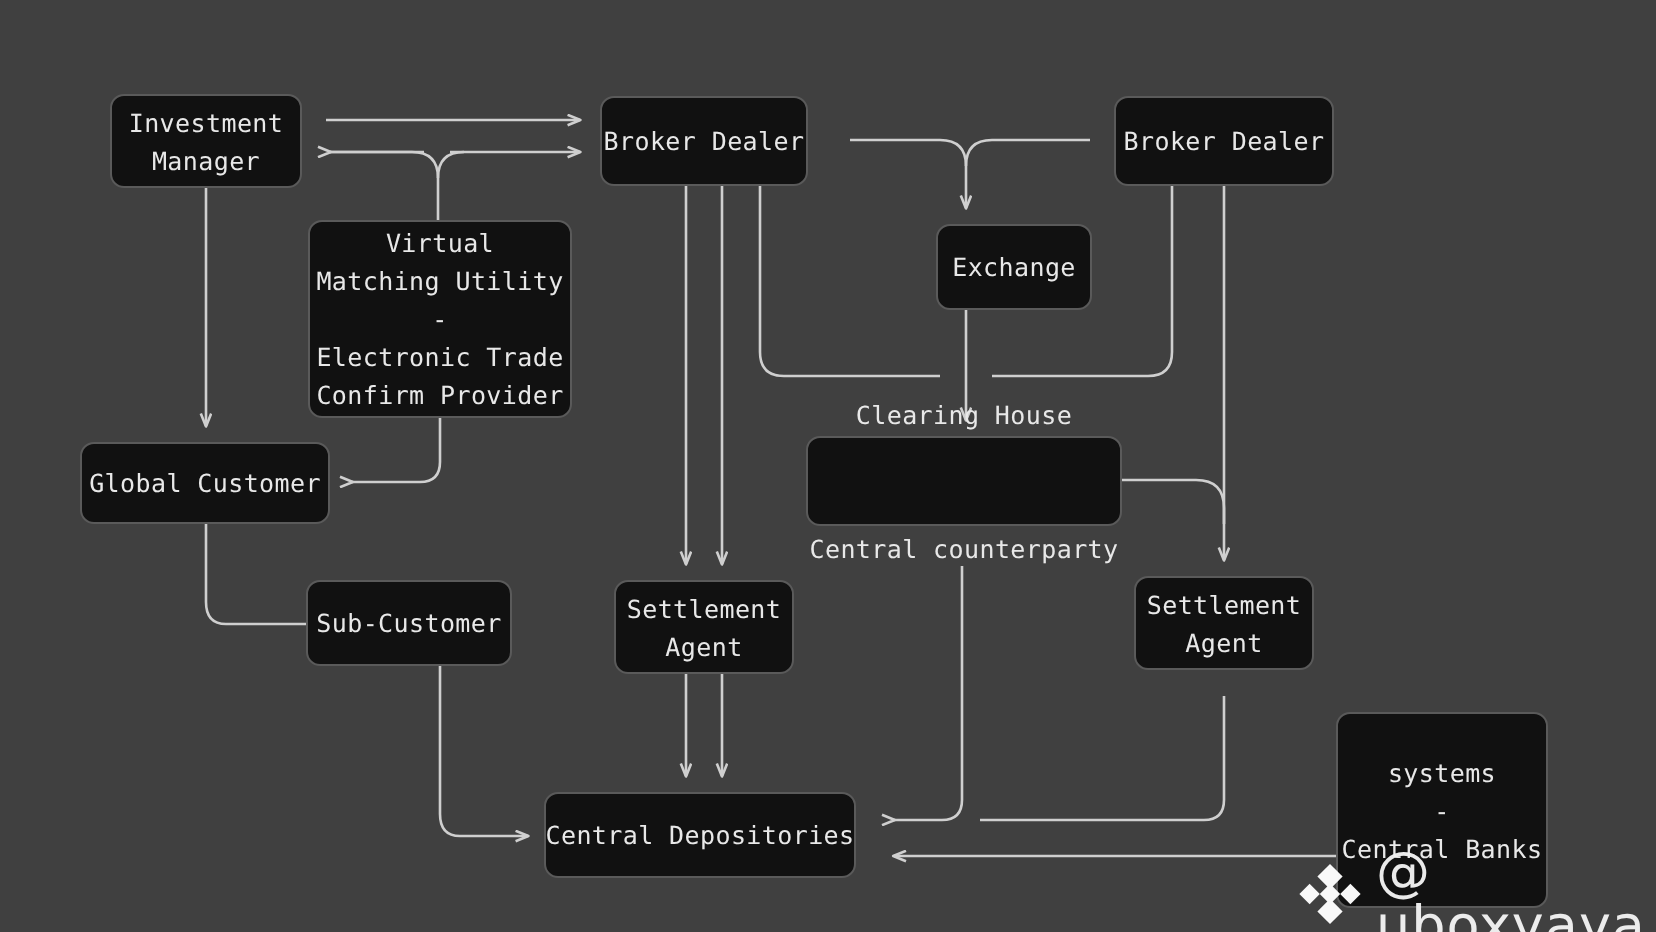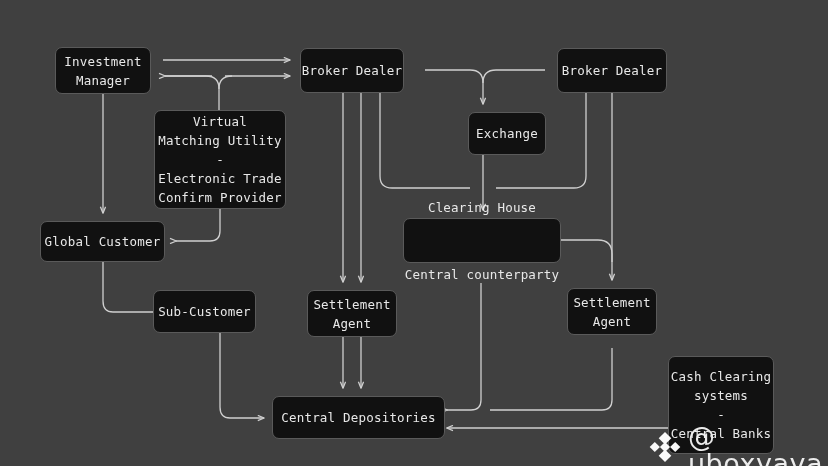--- a/index.html
+++ b/index.html
@@ -122,22 +122,22 @@
   <div class="node" style="left: 55px; top: 47px; width: 96px; height: 47px;"><span class="ln">Investment</span><span class="ln">Manager</span></div>
   <div class="node" style="left: 154px; top: 110px; width: 132px; height: 99px;"><span class="ln">Virtual</span><span class="ln">Matching Utility</span><span class="ln">-</span><span class="ln">Electronic Trade</span><span class="ln">Confirm Provider</span></div>
   <div class="node" style="left: 40px; top: 221px; width: 125px; height: 41px; justify-content: center;"><span class="ln">Global Customer</span></div>
   <div class="node" style="left: 153px; top: 290px; width: 103px; height: 43px;"><span class="ln">Sub-Customer</span></div>
   <div class="node" style="left: 300px; top: 48px; width: 104px; height: 45px;"><span class="ln">Broker Dealer</span></div>
   <div class="node" style="left: 444px; top: 112px; width: 78px; height: 43px; margin-left: 24px;"><span class="ln">Exchange</span></div>
   <div class="node" style="left: 557px; top: 48px; width: 110px; height: 45px;"><span class="ln">Broker Dealer</span></div>
   <div class="node" style="left: 403px; top: 218px; width: 158px; height: 45px; gap: 48px;"><span class="ln">Clearing House</span><span class="ln">Central counterparty</span></div>
   <div class="node" style="left: 307px; top: 290px; width: 90px; height: 47px;"><span class="ln">Settlement</span><span class="ln">Agent</span></div>
   <div class="node" style="left: 567px; top: 288px; width: 90px; height: 47px;"><span class="ln">Settlement</span><span class="ln">Agent</span></div>
-  <div class="node" style="left: 272px; top: 396px; width: 173px; height: 43px;"><span class="ln">Central Depositories</span></div>
-  <div class="node" style="left: 668px; top: 356px; width: 106px; height: 98px;"><span class="ln">Cash Clearing</span><span class="ln">systems</span><span class="ln">-</span><span class="ln">Central Banks</span></div>
+  <div class="node" style="left: 272px; top: 396px; width: 156px; height: 43px;"><span class="ln">Central Depositories</span></div>
+  <div class="node" style="left: 668px; top: 356px; width: 106px; height: 98px;"><span class="ln">systems</span><span class="ln">-</span><span class="ln">Central Banks</span></div>
 
   <div id="watermark">
     <span>
       <svg width="34" height="34" viewBox="0 0 32 32" aria-hidden="true">
         <g fill="#ffffff">
           <rect x="11.8" y="3.6" width="8.4" height="8.4" transform="rotate(45 16 7.8)"></rect>
           <rect x="11.8" y="20.0" width="8.4" height="8.4" transform="rotate(45 16 24.2)"></rect>
           <rect x="3.0" y="12.6" width="6.8" height="6.8" transform="rotate(45 6.4 16)"></rect>
           <rect x="22.2" y="12.6" width="6.8" height="6.8" transform="rotate(45 25.6 16)"></rect>
           <rect x="12.6" y="12.6" width="6.8" height="6.8" transform="rotate(45 16 16)"></rect>

